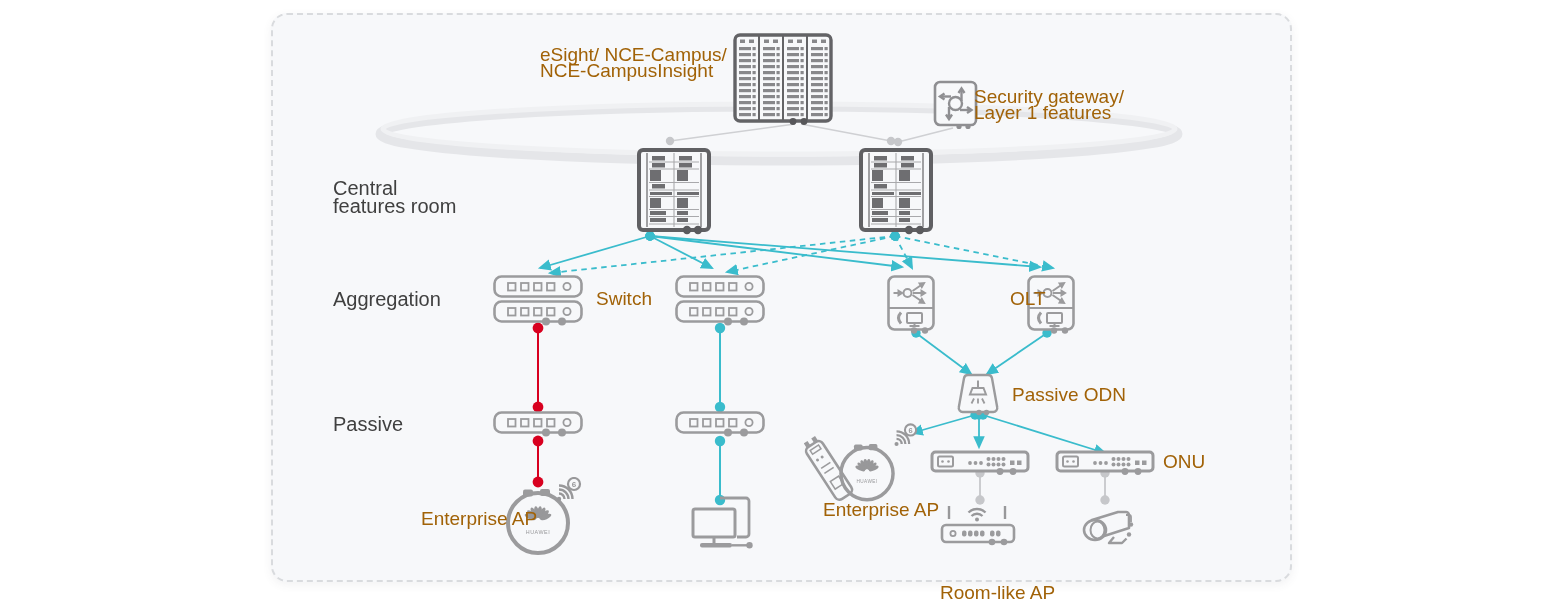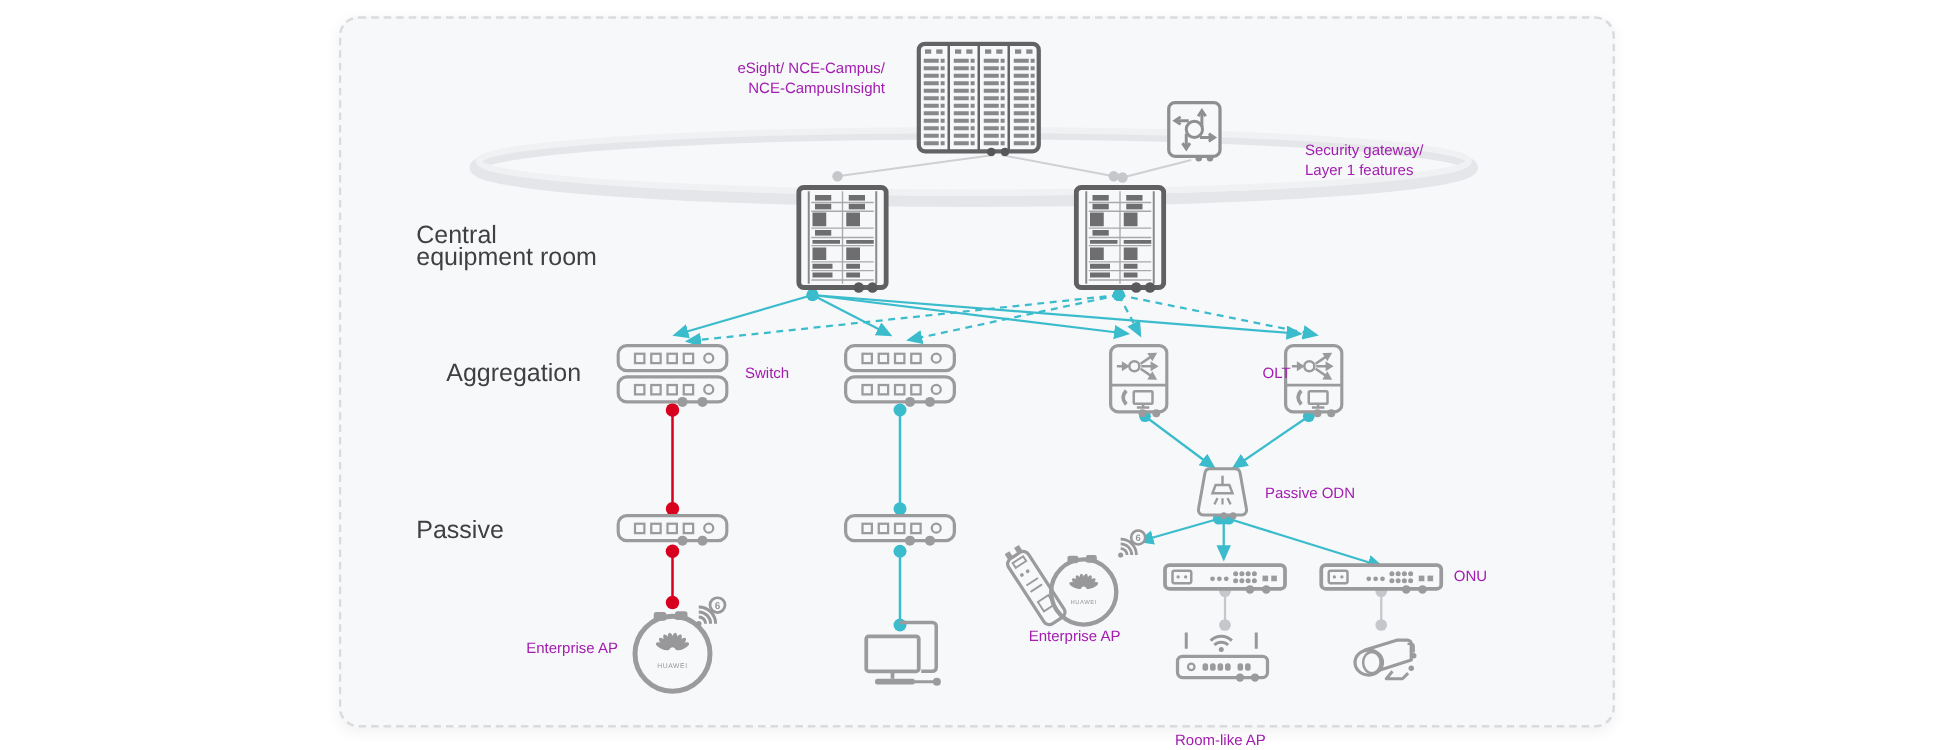--- a/index.html
+++ b/index.html
@@ -3,21 +3,21 @@
 <meta charset="utf-8">
 <style>
   html,body{margin:0;padding:0;background:#ffffff;}
   #stage{position:relative;width:1566px;height:600px;overflow:hidden;
          font-family:"Liberation Sans",sans-serif;background:#ffffff;}
   #panel{position:absolute;left:271px;top:13px;width:1017px;height:565px;
          background:#f7f8fa;border:2px dashed #d9dbde;border-radius:16px;
          box-shadow:0 3px 10px rgba(70,75,82,.07);}
   #wires{position:absolute;left:0;top:0;width:1566px;height:600px;pointer-events:none;}
   .icon{position:absolute;z-index:2;}
-  .lbl{position:absolute;z-index:3;font-size:12px;color:#a21caf;white-space:nowrap;line-height:15.5px;}
+  .lbl{position:absolute;z-index:3;font-size:19px;color:#a16207;white-space:nowrap;line-height:15.5px;}
   .lbl.strong{font-weight:400;color:#404040;font-size:20px;line-height:18px;}
   .lbl.right{text-align:right;}
   svg{display:block;}
   svg text{font-family:"Liberation Sans",sans-serif;}
 </style>
 </head>
 <body>
 
 <div id="stage">
   <div id="panel"></div>
@@ -431,29 +431,29 @@
       <path d="M46,9 h3 a2,2 0 0 1 2,2 v5" fill="none" stroke="#9b9b9d" stroke-width="1.8"></path>
       <circle cx="51" cy="18.5" r="2.2" fill="#9b9b9d"></circle>
         <circle cx="49" cy="28.5" r="2.2" fill="#9b9b9d"></circle>
     </svg>
   </div>
 
   <div class="lbl right" style="left:540px;top:47px;width:168px;">
     <div>eSight/ NCE-Campus/</div>
     <div>NCE-CampusInsight</div>
   </div>
-  <div class="lbl" style="left:1044px;top:89px;margin-top:24px;">
+  <div class="lbl" style="left:974px;top:89px;">
     <div>Security gateway/</div>
     <div>Layer 1 features</div>
   </div>
   <div class="lbl strong" style="left:333px;top:179px;">
     <div>Central</div>
-    <div>equipment room</div>
-  </div>
-  <div class="lbl strong" style="left:333px;top:290px;margin-left:24px;">Aggregation</div>
+    <div>features room</div>
+  </div>
+  <div class="lbl strong" style="left:333px;top:290px;">Aggregation</div>
   <div class="lbl strong" style="left:333px;top:415px;">Passive</div>
   <div class="lbl" style="left:596px;top:291px;">Switch</div>
   <div class="lbl" style="left:1010px;top:291px;">OLT</div>
   <div class="lbl" style="left:1012px;top:387px;text-align:right;">Passive ODN</div>
   <div class="lbl" style="left:1163px;top:454px;text-align:center;">ONU</div>
   <div class="lbl" style="left:421px;top:511px;">Enterprise AP</div>
   <div class="lbl" style="left:823px;top:502px;">Enterprise AP</div>
   <div class="lbl" style="left:940px;top:585px;">Room-like AP</div>
 </div>
 

